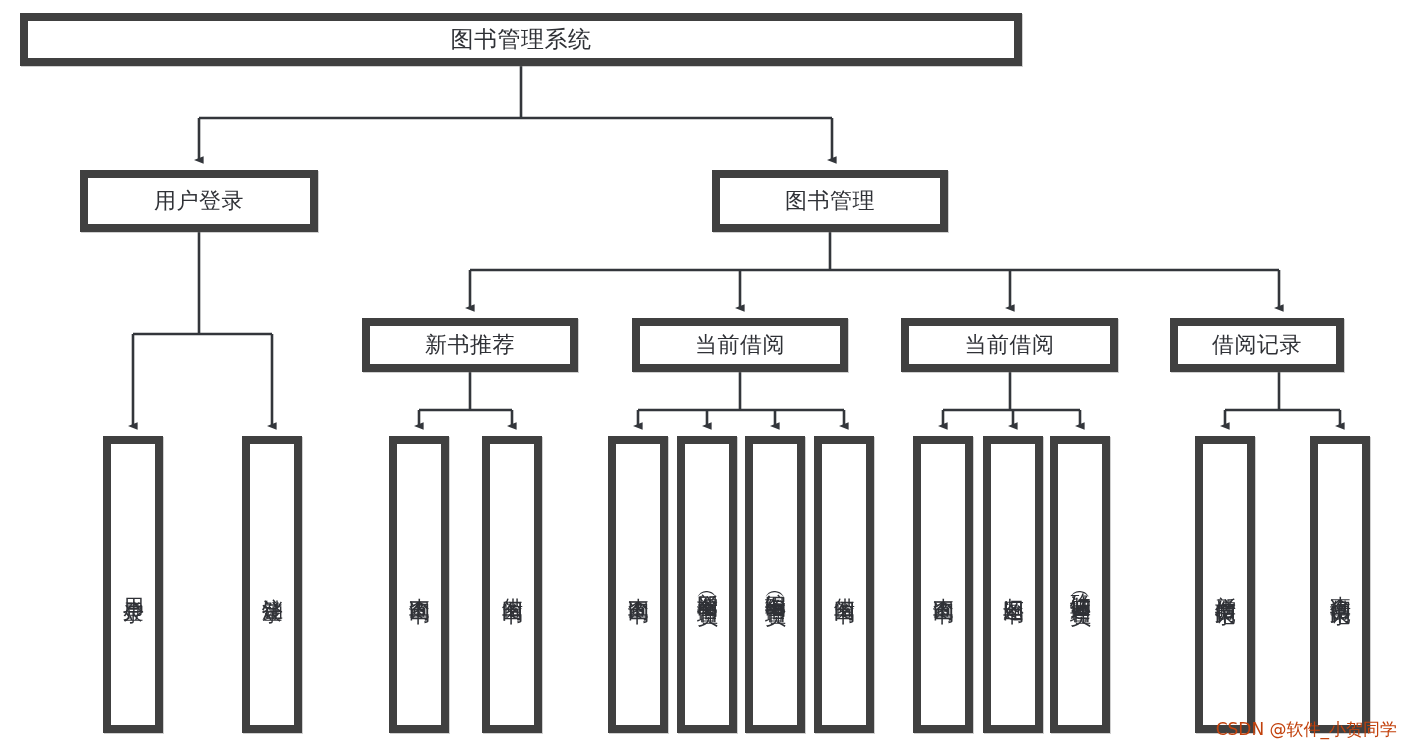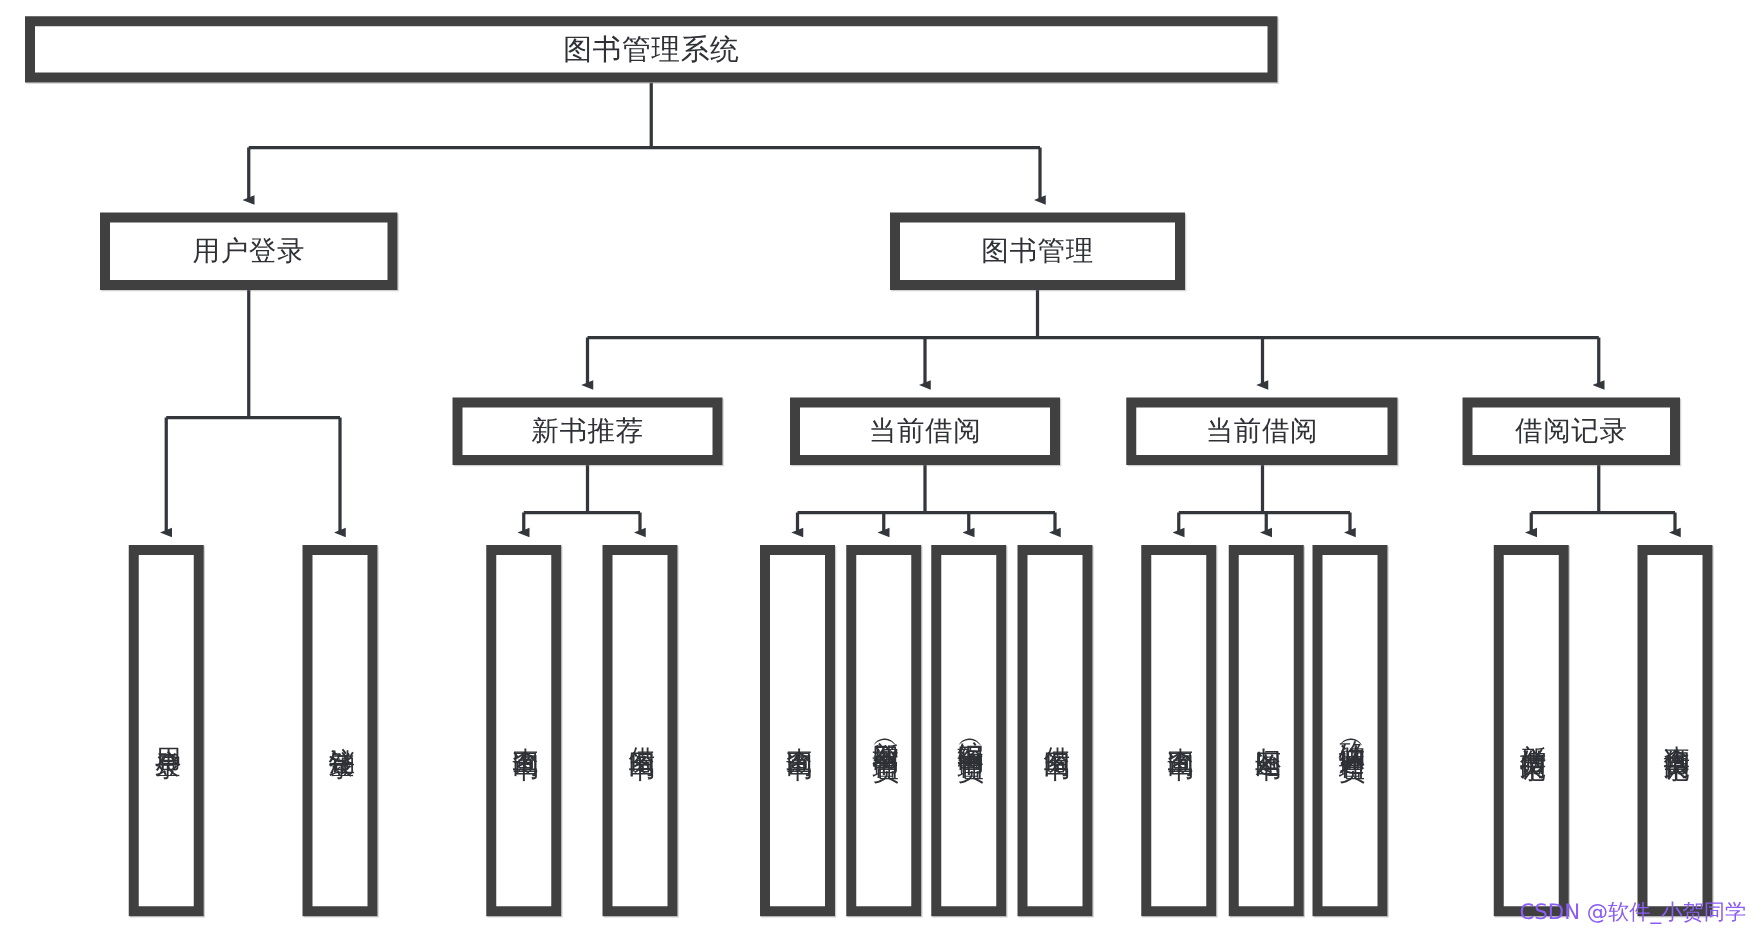--- a/index.html
+++ b/index.html
@@ -72,21 +72,21 @@
     max-height: 272px;
   }
 
   
   #watermark {
     position: absolute;
     right: 8px;
     bottom: 6px;
     z-index: 3;
     font-size: 17px;
-    color: #8b5cf6;
+    color: #c2410c;
     white-space: nowrap;
     font-family: "DejaVu Sans", "Liberation Sans", sans-serif;
   }
 </style>
 </head>
 <body>
 
 <div id="canvas">
 
   <svg id="connectors" viewBox="0 0 1405 747" width="1405" height="747" aria-hidden="true">

